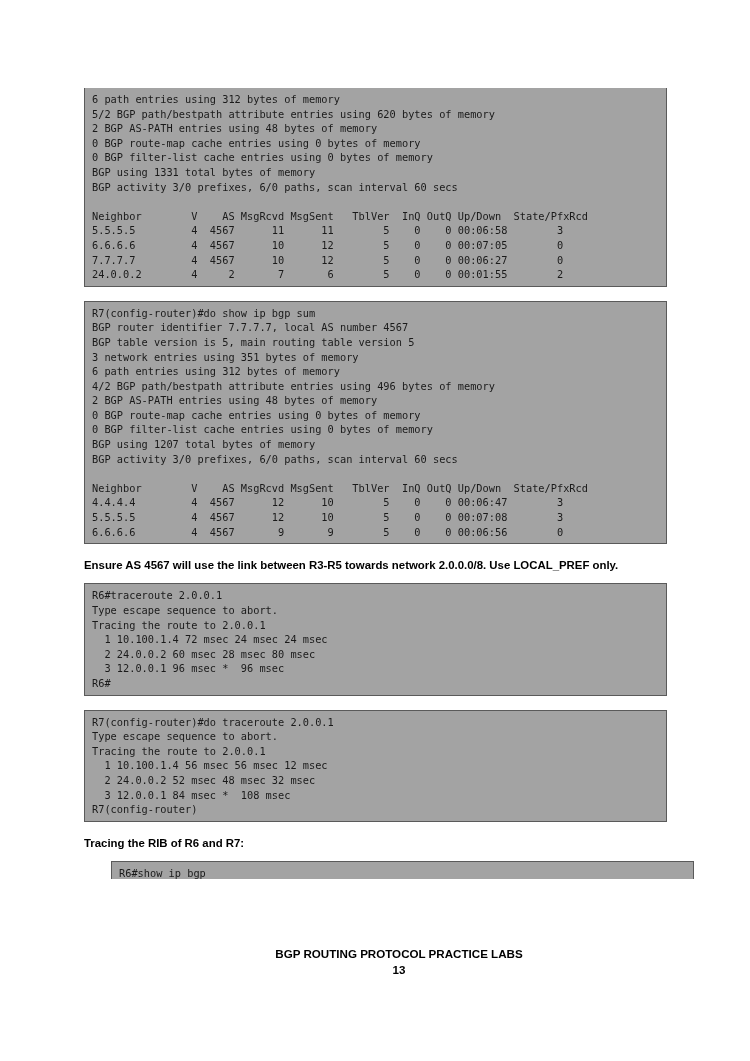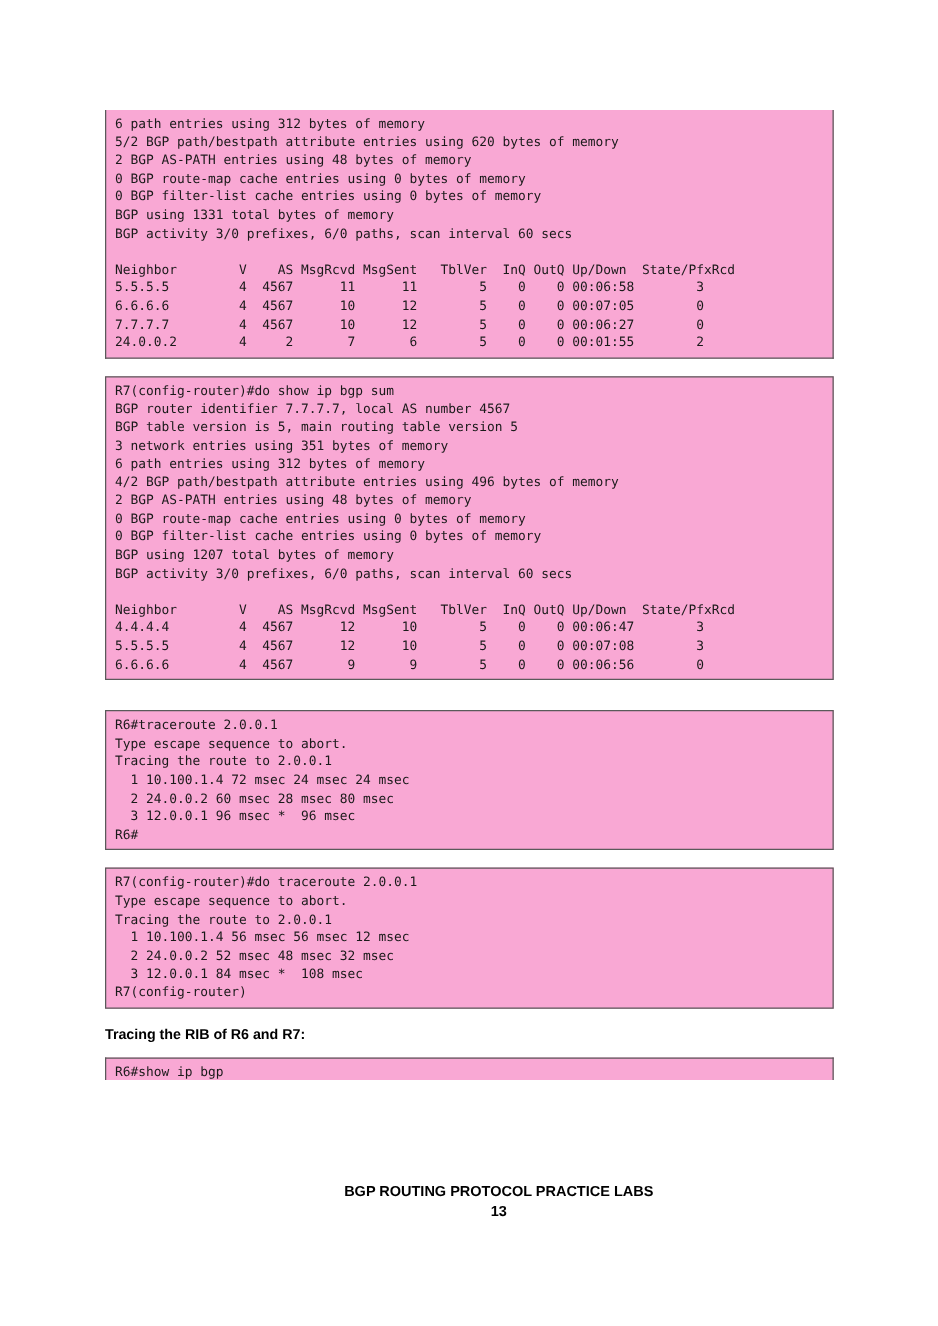--- a/index.html
+++ b/index.html
@@ -24,21 +24,21 @@
   .content {
     position: absolute;
     left: 84px;
     top: 0;
     width: 583px;
   }
 
   
   .console {
     border: 1px solid #5a5a5a;
-    background: #f9a8d4;
+    background: #a3a3a3;
     box-sizing: border-box;
     width: 583px;
     padding: 4px 0 4px 7px;
   }
   .console.no-top { border-top: none; }
   .console.no-bottom { border-bottom: none; }
 
   .console pre {
     margin: 0;
     padding: 0;
@@ -120,20 +120,21 @@
 BGP activity 3/0 prefixes, 6/0 paths, scan interval 60 secs
 
 Neighbor        V    AS MsgRcvd MsgSent   TblVer  InQ OutQ Up/Down  State/PfxRcd
 4.4.4.4         4  4567      12      10        5    0    0 00:06:47        3
 5.5.5.5         4  4567      12      10        5    0    0 00:07:08        3
 6.6.6.6         4  4567       9       9        5    0    0 00:06:56        0</pre>
     </div>
 
     <div class="sp-14"></div>
 
+    <div class="note">Ensure AS 4567 will use the link between R3-R5 towards network 2.0.0.0/8. Use LOCAL_PREF only.</div>
 
     <div class="sp-10"></div>
 
     <div class="console">
       <pre>R6#traceroute 2.0.0.1
 Type escape sequence to abort.
 Tracing the route to 2.0.0.1
   1 10.100.1.4 72 msec 24 msec 24 msec
   2 24.0.0.2 60 msec 28 msec 80 msec
   3 12.0.0.1 96 msec *  96 msec
@@ -151,21 +152,21 @@
   3 12.0.0.1 84 msec *  108 msec
 R7(config-router)</pre>
     </div>
 
     <div class="sp-14"></div>
 
     <div class="note">Tracing the RIB of R6 and R7:</div>
 
     <div class="sp-10"></div>
 
-    <div class="console no-bottom" style="height:18px; overflow:hidden;">
+    <div class="console no-bottom" style="height:18px; overflow:hidden;margin-left:27px;">
       <pre>R6#show ip bgp</pre>
     </div>
 
   </div>
 
   <div class="footer">
     <div>BGP ROUTING PROTOCOL PRACTICE LABS</div>
     <div class="pgnum">13</div>
   </div>
 

